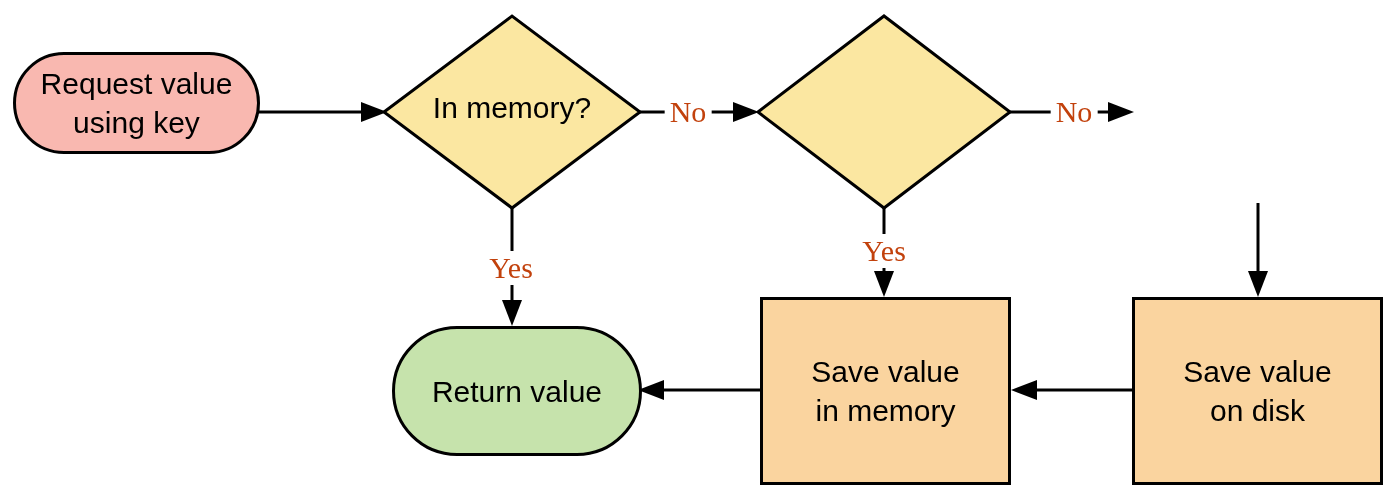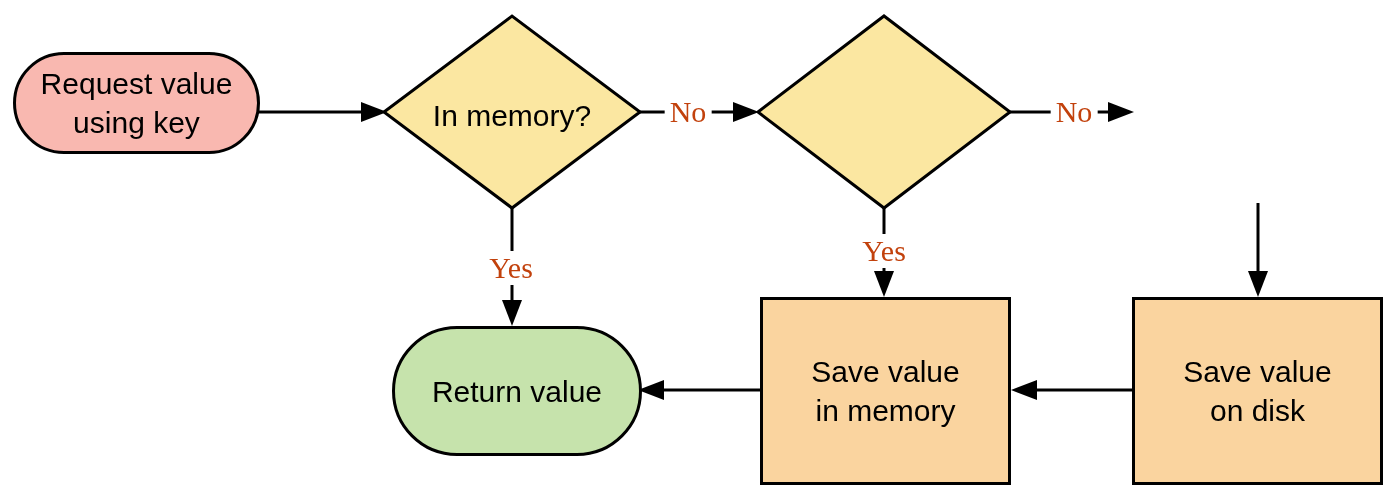--- a/index.html
+++ b/index.html
@@ -66,21 +66,21 @@
     <line x1="761" y1="390" x2="664" y2="390"></line>
     <polygon class="arrowhead" points="638,390 664,380 664,400"></polygon>
 
     <polygon class="diamond" points="384,112 512,16 640,112 512,208" fill="#FBE7A1"></polygon>
     <polygon class="diamond" points="758,112 884,16 1010,112 884,208" fill="#FBE7A1"></polygon>
   </svg>
 
   <div class="node terminator" style="left: 13px; top: 52px; width: 247px; height: 102px; background-color: rgb(249, 184, 176);">Request value
 using key</div>
 
-  <div class="dlabel" style="left:512px;top:116px;">In memory?</div>
+  <div class="dlabel" style="left:512px;top:108px;">In memory?</div>
 
 
 
   <div class="node terminator" style="left: 392px; top: 326px; width: 250px; height: 130px; background-color: rgb(198, 227, 172);">Return value</div>
 
   <div class="node" style="left: 760px; top: 297px; width: 251px; height: 188px; background-color: rgb(250, 212, 159);">Save value
 in memory</div>
 
   <div class="node" style="left: 1132px; top: 297px; width: 251px; height: 188px; background-color: rgb(250, 212, 159);">Save value
 on disk</div>

